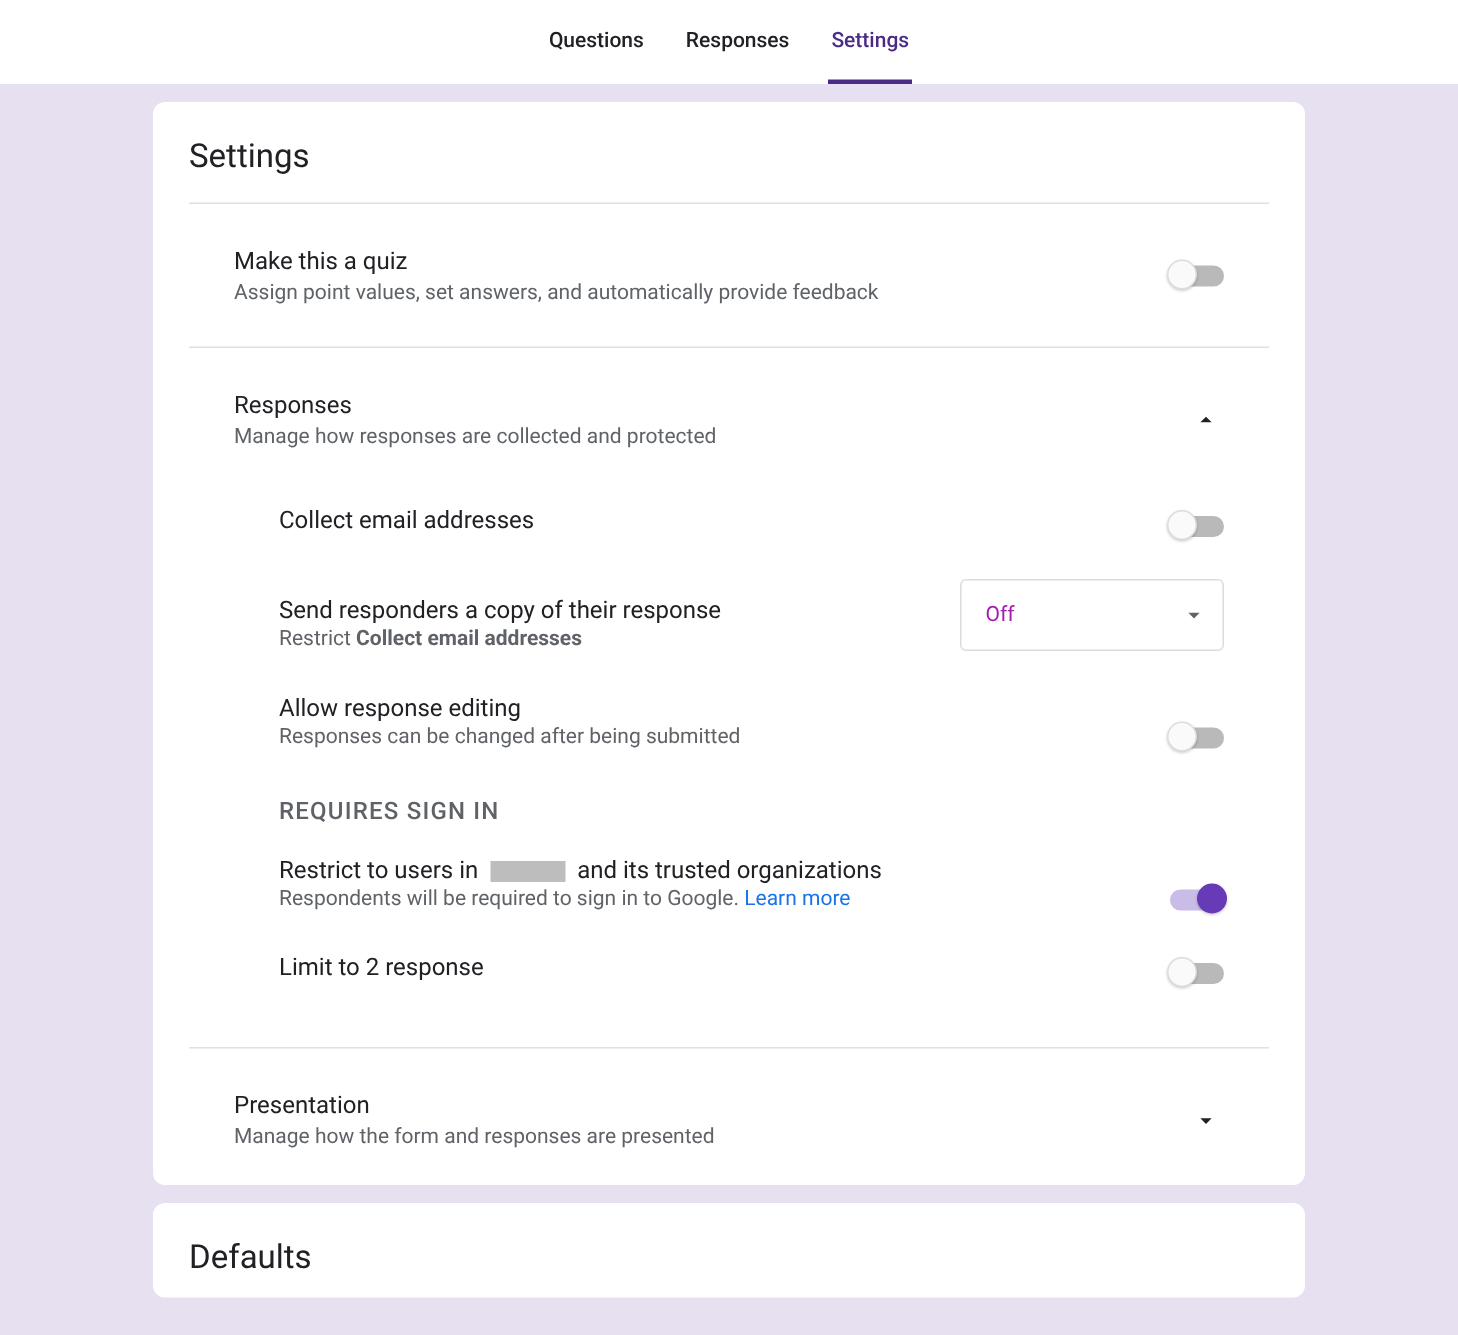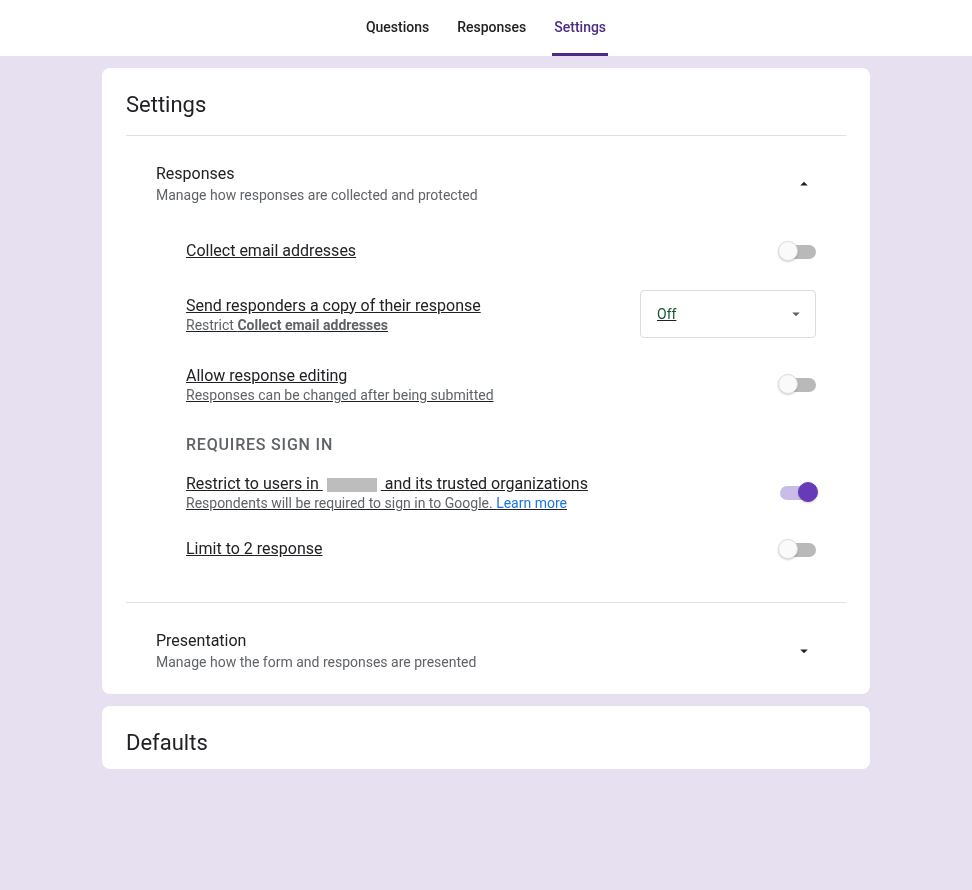--- a/index.html
+++ b/index.html
@@ -103,23 +103,22 @@
     background: #673ab7;
     border-color: #673ab7;
     left: auto; right: -2px;
   }
   .sub-items {
     padding: 24px 30px 0 60px;
   }
   .row {
     display:flex;
     justify-content: space-between;
-    align-items:center;
+    align-items:flex-end;
     padding: 14px 0;
-    text-decoration: underline;
   }
   .row .left { flex:1; padding-right: 16px; }
   .row-title {
     font-size: 16px;
     color: #202124;
     margin-bottom: 2px;
   }
   .row-sub {
     font-size: 14px;
     color: #5f6368;
@@ -127,21 +126,21 @@
   .row-sub .bold { font-weight: 700; color:#5f6368; }
   .select {
     width: 176px;
     height: 48px;
     border: 1px solid #dadce0;
     border-radius: 4px;
     display:flex;
     align-items:center;
     justify-content: space-between;
     padding: 0 10px 0 16px;
-    color: #14532d;
+    color: #a21caf;
     font-size: 14px;
     cursor:pointer;
   }
   .group-label {
     font-size: 16px;
     letter-spacing: .8px;
     font-weight: 500;
     color: #5f6368;
     padding: 18px 0 6px 0;
   }
@@ -164,20 +163,31 @@
     <div class="tab">Responses</div>
     <div class="tab active">Settings</div>
   </div>
 </div>
 
 <div class="page-bg">
 
   <div class="card">
     <div class="card-title">Settings</div>
 
+    <div class="section">
+      <div class="section-head">
+        <div>
+          <div class="section-title">Make this a quiz</div>
+          <div class="section-sub">Assign point values, set answers, and automatically provide feedback</div>
+        </div>
+        <div class="toggle">
+            <div class="knob"></div>
+          </div>
+      </div>
+    </div>
 
     <div class="section">
       <div class="section-head">
         <div>
           <div class="section-title">Responses</div>
           <div class="section-sub">Manage how responses are collected and protected</div>
         </div>
         <div class="chev">
           <svg width="18" height="18" viewBox="0 0 24 24">
               <path fill="#202124" d="M7 14l5-5 5 5H7z"></path>

